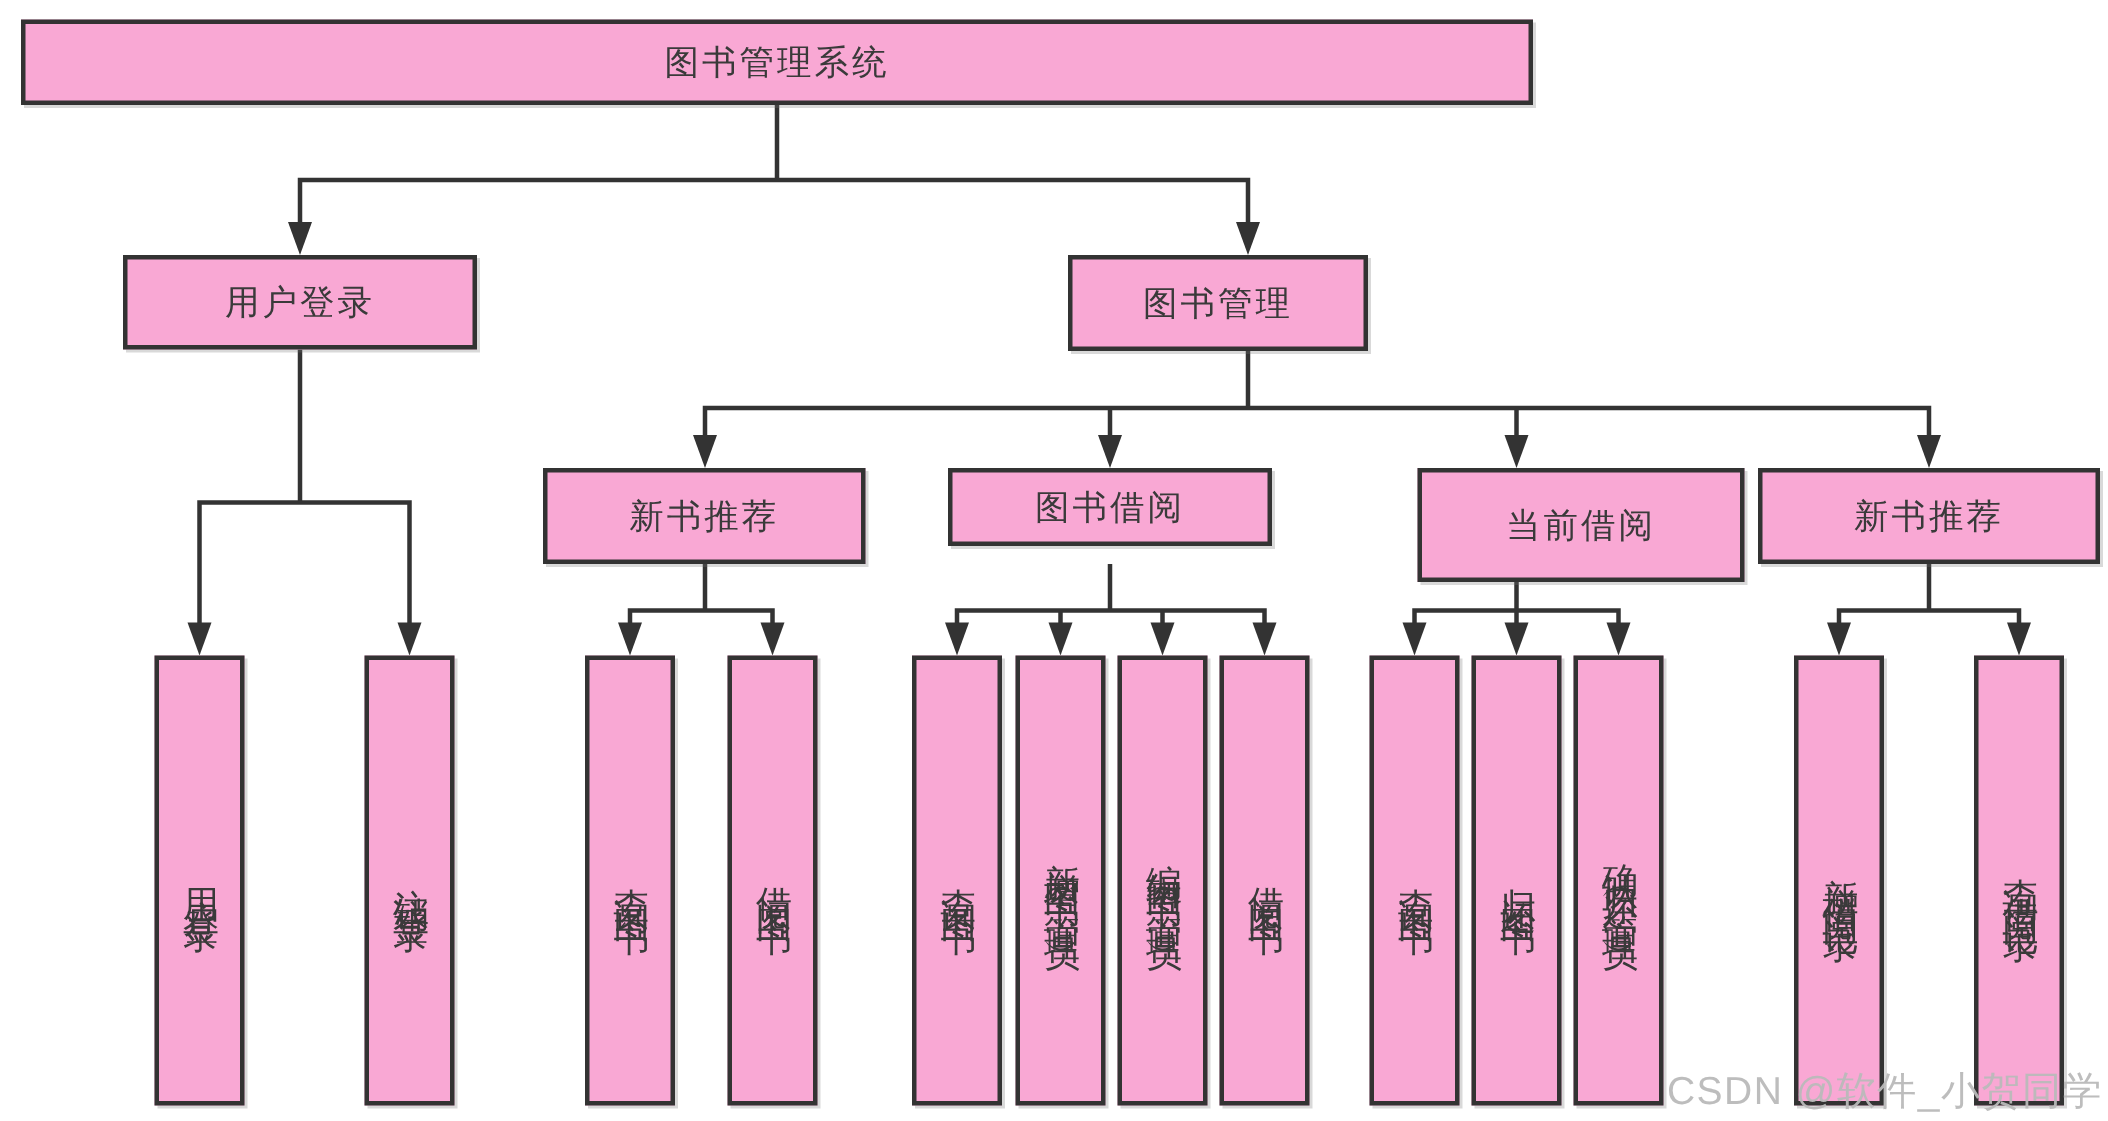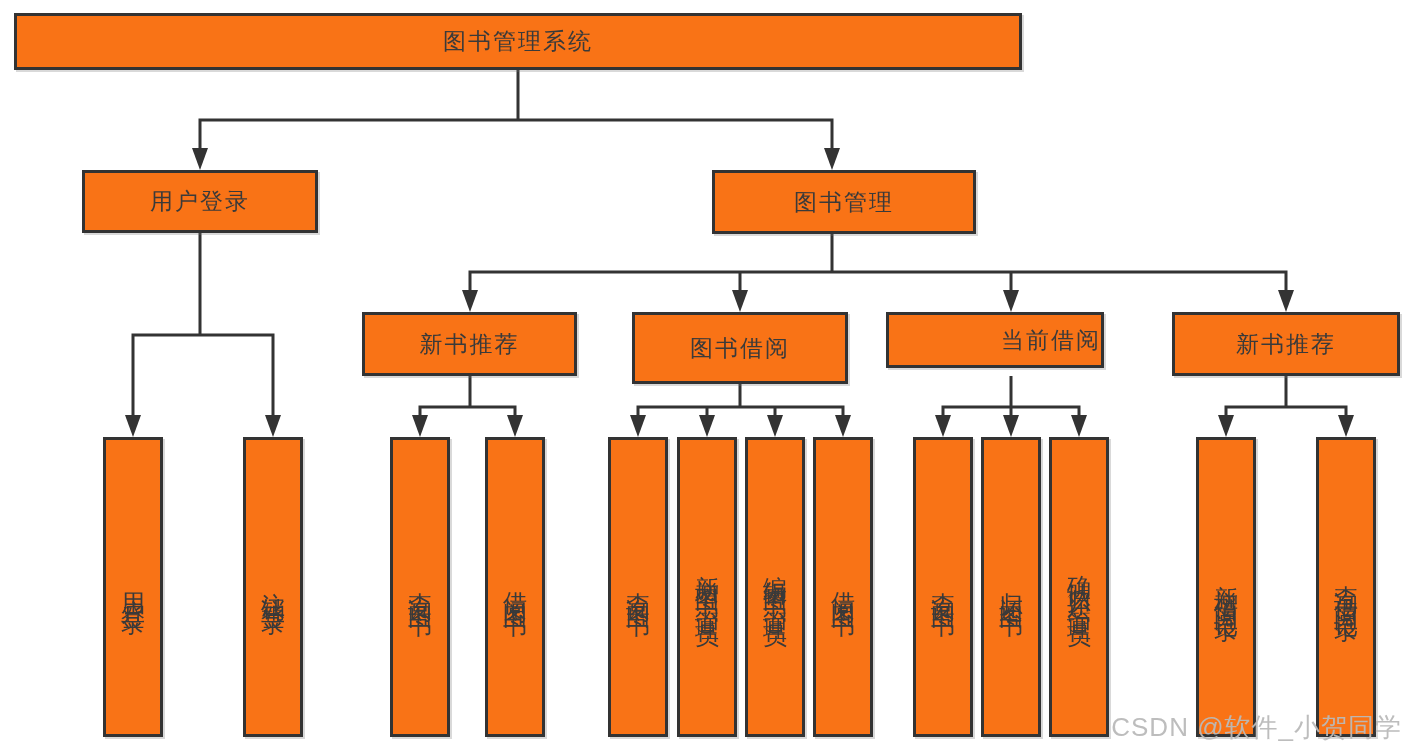--- a/index.html
+++ b/index.html
@@ -18,21 +18,21 @@
   }
   .connectors {
     position: absolute;
     left: 0;
     top: 0;
     z-index: 1;
   }
   .box {
     position: absolute;
     box-sizing: border-box;
-    background: #f97316;
+    background: #f9a8d4;
     border: 3px solid #333333;
     box-shadow: 2px 2px 0 rgba(120,120,120,0.28);
     display: flex;
     align-items: center;
     justify-content: center;
     z-index: 2;
   }
   .hlabel {
     font-size: 23px;
     letter-spacing: 2px;
@@ -102,31 +102,31 @@
     </g>
   </svg>
 
   <div class="box" style="left:14px; top:13px; width:1008px; height:57px;">
     <span class="hlabel">图书管理系统</span>
   </div>
 
   <div class="box" style="left:82px; top:170px; width:236px; height:63px;">
     <span class="hlabel">用户登录</span>
   </div>
-  <div class="box" style="left:712px; top:170px; width:264px; height:64px;">
+  <div class="box" style="left:712px; top:170px; width:200px; height:64px;">
     <span class="hlabel">图书管理</span>
   </div>
 
   <div class="box" style="left:362px; top:312px; width:215px; height:64px;">
     <span class="hlabel">新书推荐</span>
   </div>
-  <div class="box" style="left:632px; top:312px; width:216px; height:72px;">
+  <div class="box" style="left:632px; top:312px; width:216px; height:52px;">
     <span class="hlabel">图书借阅</span>
   </div>
-  <div class="box" style="left:886px; top:312px; width:218px; height:56px;justify-content:flex-end;">
+  <div class="box" style="left:945px; top:312px; width:218px; height:76px;">
     <span class="hlabel">当前借阅</span>
   </div>
   <div class="box" style="left:1172px; top:312px; width:228px; height:64px;">
     <span class="hlabel">新书推荐</span>
   </div>
 
   <div class="box leaf" style="left:103px;">
     <span class="vlabel">用户登录</span>
   </div>
   <div class="box leaf" style="left:243px;">

